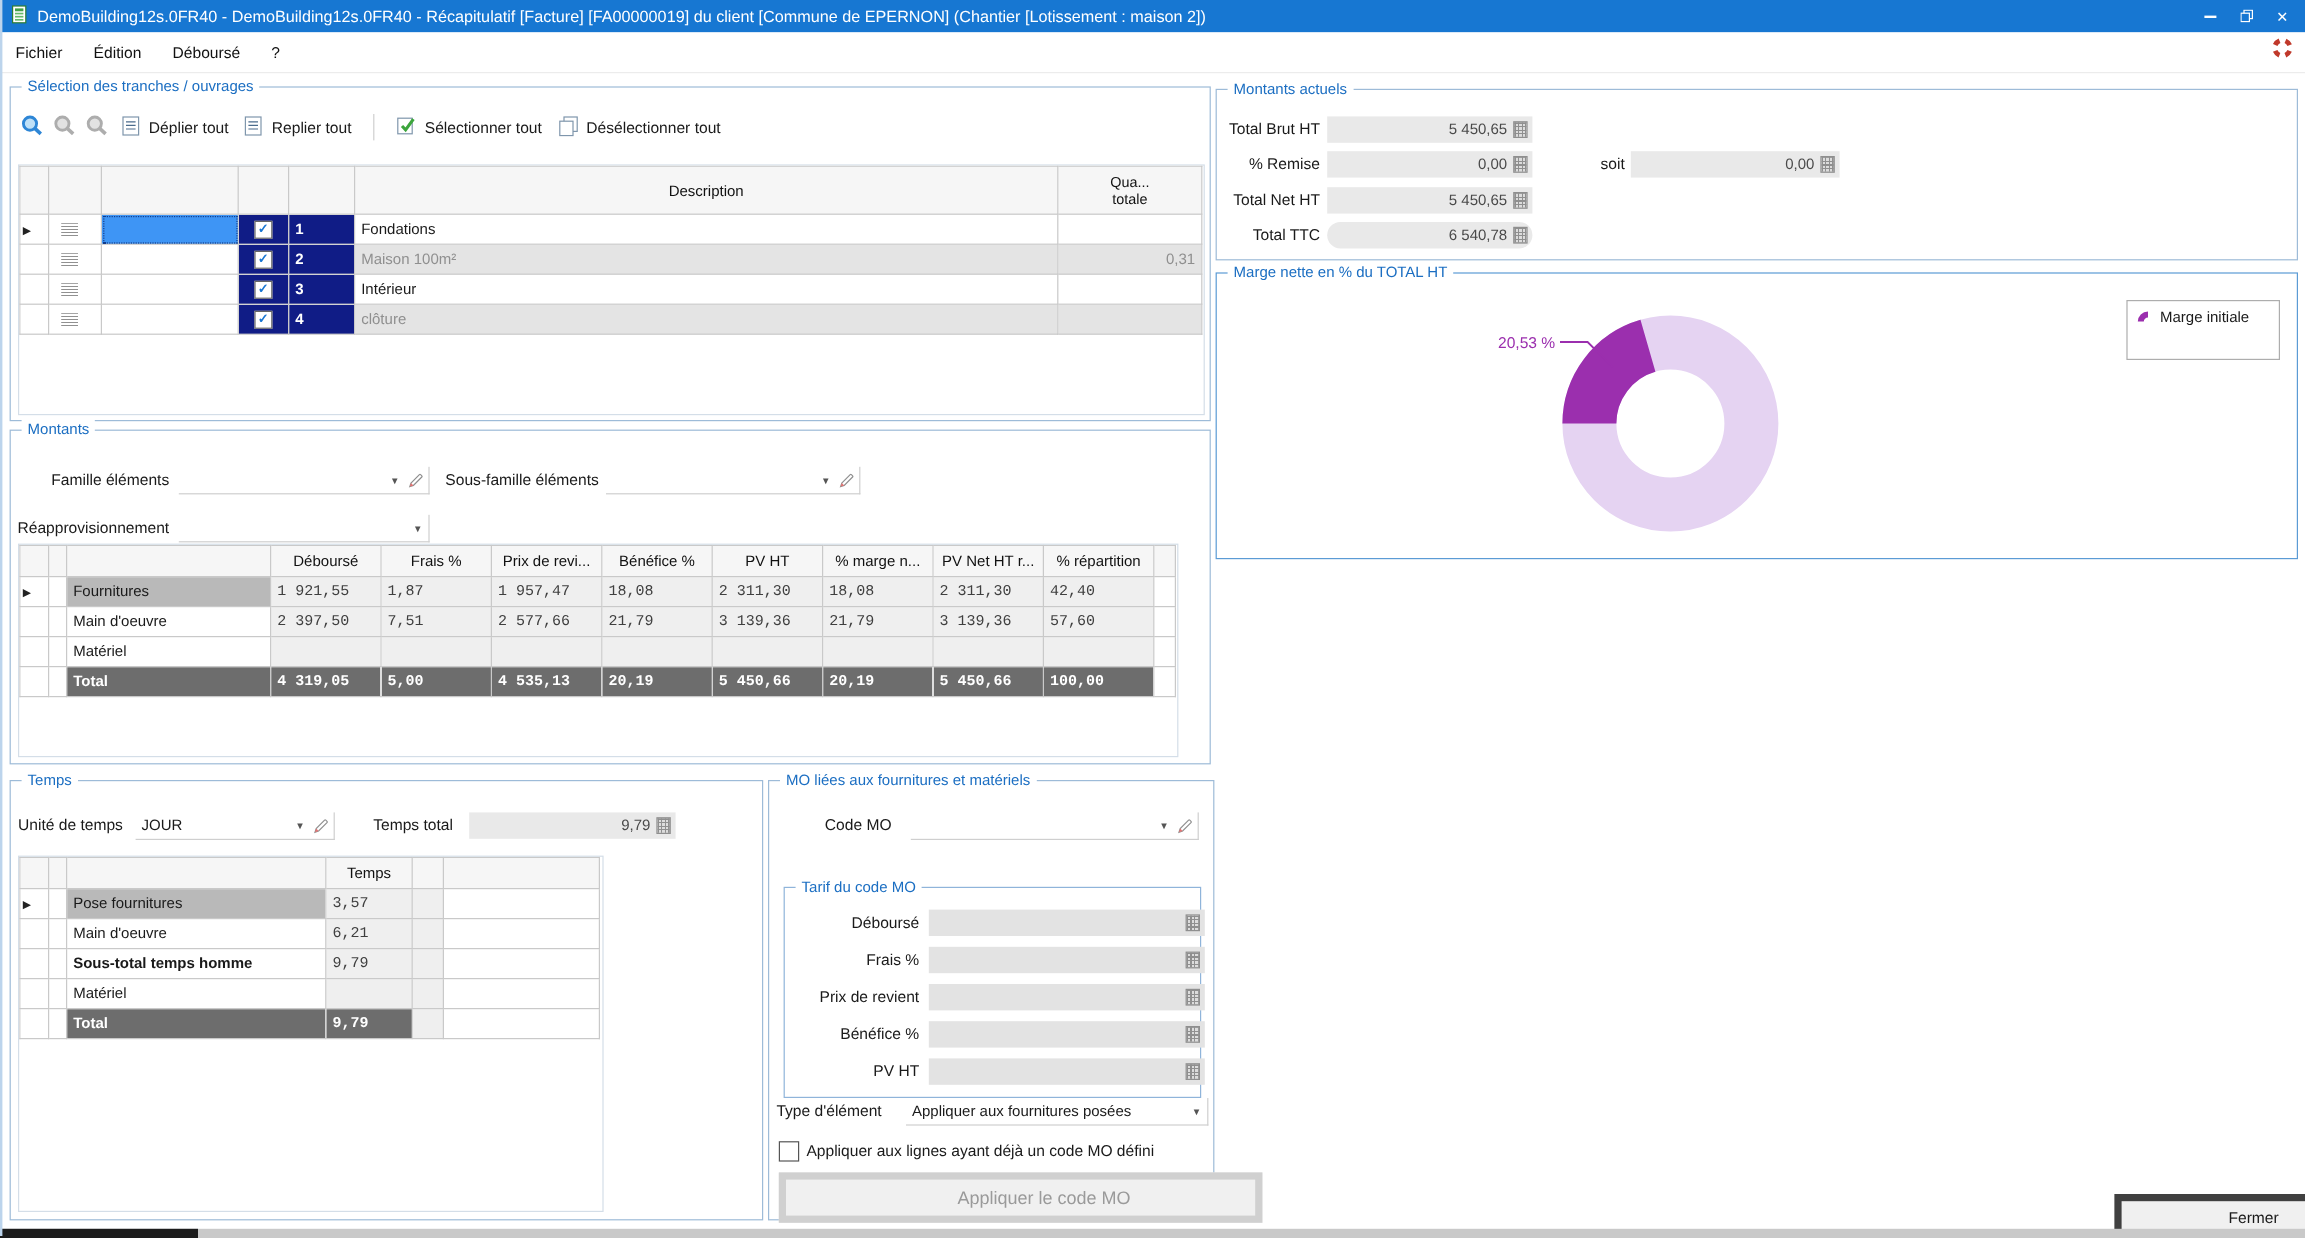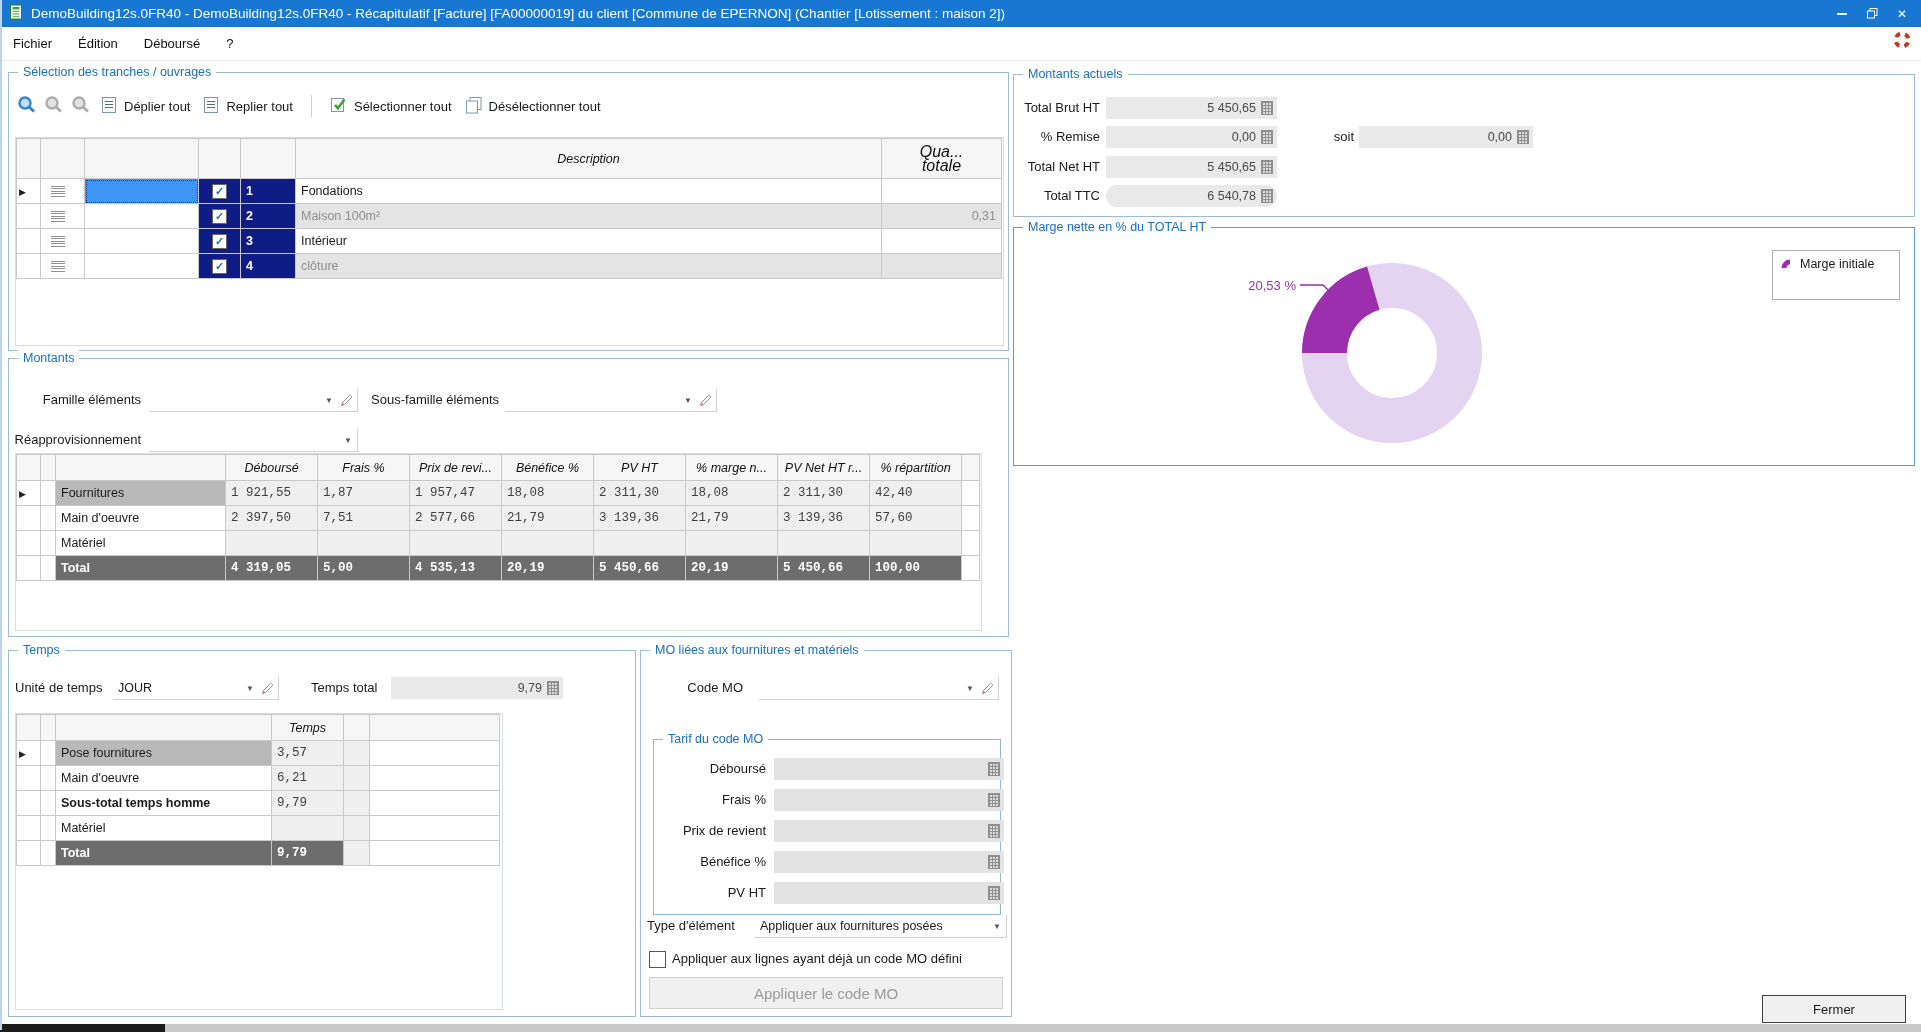--- a/index.html
+++ b/index.html
@@ -30,39 +30,39 @@
         background-image:repeating-linear-gradient(#8f8f8f 0 1px,transparent 1px 3px),repeating-linear-gradient(90deg,#8f8f8f 0 1px,transparent 1px 3px);}
   .ddl{position:absolute;height:22px;border-bottom:1px solid #CFCFCF;border-right:1px solid #CFCFCF;
        background:#fff;display:flex;align-items:center;padding-left:5px;font-size:12.5px;}
   .ddsp{flex:1;}
   .dda{font-size:8px;color:#555;padding:0 5px;}
   .pen{padding:0 3px 0 2px;display:flex;align-items:center;}
   
   .twrap{position:absolute;border:1px solid #D4DEE8;background:#fff;overflow:hidden;}
   table{border-collapse:collapse;table-layout:fixed;background:#fff;}
   td,th{border:1px solid #C9C9C9;height:24px;padding:0 5px;overflow:hidden;white-space:nowrap;font-weight:normal;font-size:12.5px;}
-  th{background:#F6F6F6;text-align:center;color:#111;font-style:italic;}
+  th{background:#F6F6F6;text-align:center;color:#111;}
   td.ind,td.tree{padding:0 2px;background:#fff;}
   .row-ind{font-size:9px;color:#222;}
   .lines{width:14px;height:11px;margin-left:8px;background:repeating-linear-gradient(#909090 0 1px,transparent 1px 2.4px);}
   .navc{background:#101C86;text-align:center;}
   .numc{background:#101C86;color:#fff;font-weight:bold;padding-left:5px;}
   .cbx{width:13px;height:13px;background:#fff;border:1px solid #666;margin:0 auto;color:#1976D2;font-weight:bold;font-size:11px;line-height:12px;text-align:center;}
   .selcell{background:#3E95F5;outline:1px dotted #123C8C;outline-offset:-2px;}
   .grayrow td.dcell{background:#E4E4E4;color:#8F8F8F;}
   .num{text-align:left;background:#EFEFEF;color:#3F3F3F;font-family:Liberation Mono, monospace;}
   .labsel{background:#B9B9B9;}
   .tdark{background:#6D6D6D !important;color:#fff !important;font-weight:bold;}
   .bold{font-weight:bold;}
   
   .tb{position:absolute;display:flex;align-items:center;gap:7px;height:30px;}
   .tbtn{display:flex;align-items:center;gap:6px;font-size:13px;padding:2px 3px;}
   .tsep{width:1px;height:22px;background:#CFCFCF;margin:0 8px;}
   
-  .btn{position:absolute;background:#F0F0F0;border:1px solid #404040;display:flex;align-items:center;justify-content:center;font-size:13px;}
+  .btn{position:absolute;background:#F0F0F0;border:6px solid #404040;display:flex;align-items:center;justify-content:center;font-size:13px;padding-left:39px;}
   .btn-dis{color:#9A9A9A;font-size:15px;border-color:#D0D0D0;}
   .chkbox{position:absolute;width:15px;height:15px;border:1px solid #555;background:#fff;}
   .legend{position:absolute;border:1px solid #ADADAD;background:#fff;display:flex;align-items:flex-start;gap:5px;padding:6px 6px;}
   .annot{position:absolute;font-size:13px;white-space:nowrap;}
 </style>
 </head>
 <body>
 
 <div class="abs titlebar">
   <span class="appico">
@@ -164,21 +164,21 @@
           <col style="width:120px">
         </colgroup>
     <tbody>
           <tr>
       <th style="height:39px"></th>
             <th></th>
             <th></th>
             <th></th>
             <th></th>
       <th>Description</th>
-      <th style="font-size:16px;line-height:14px;">
+      <th style="font-size:12px;line-height:14px;">
         <div>Qua...</div>
               <div>totale</div>
       </th>
     </tr>
     <tr>
       <td class="ind"><span class="row-ind">▶</span></td>
       <td class="tree">
               <div class="lines"></div>
             </td>
       <td class="selcell"></td>

